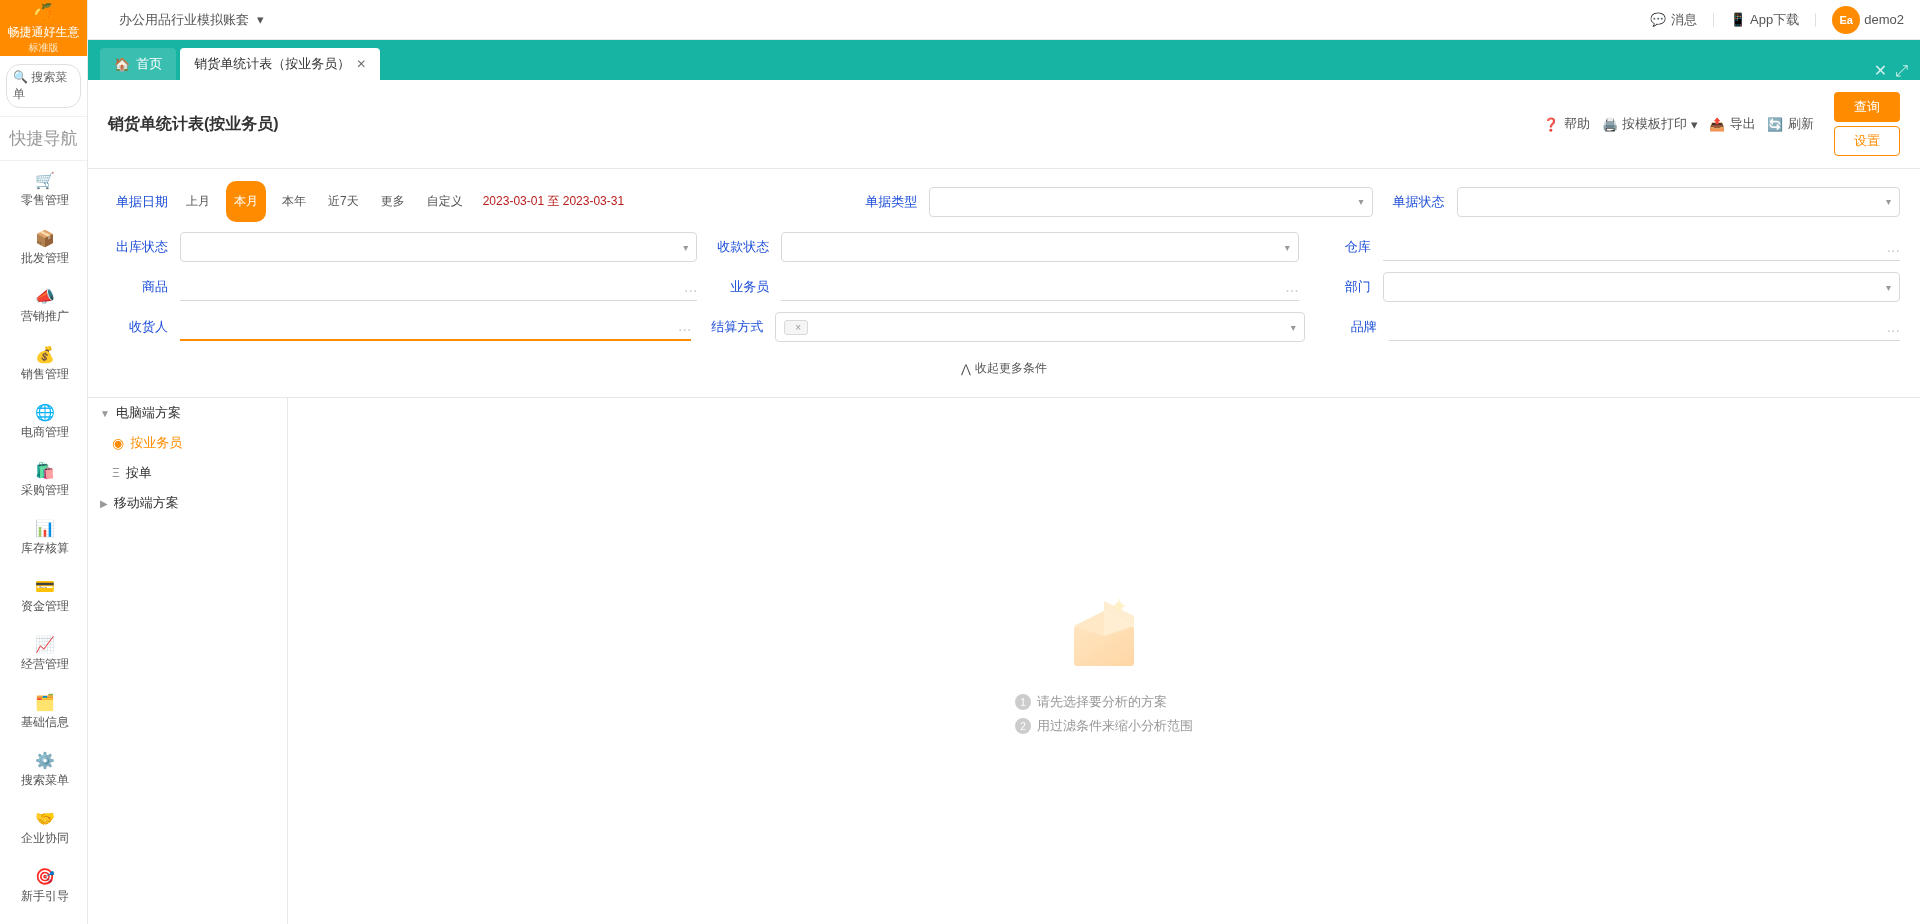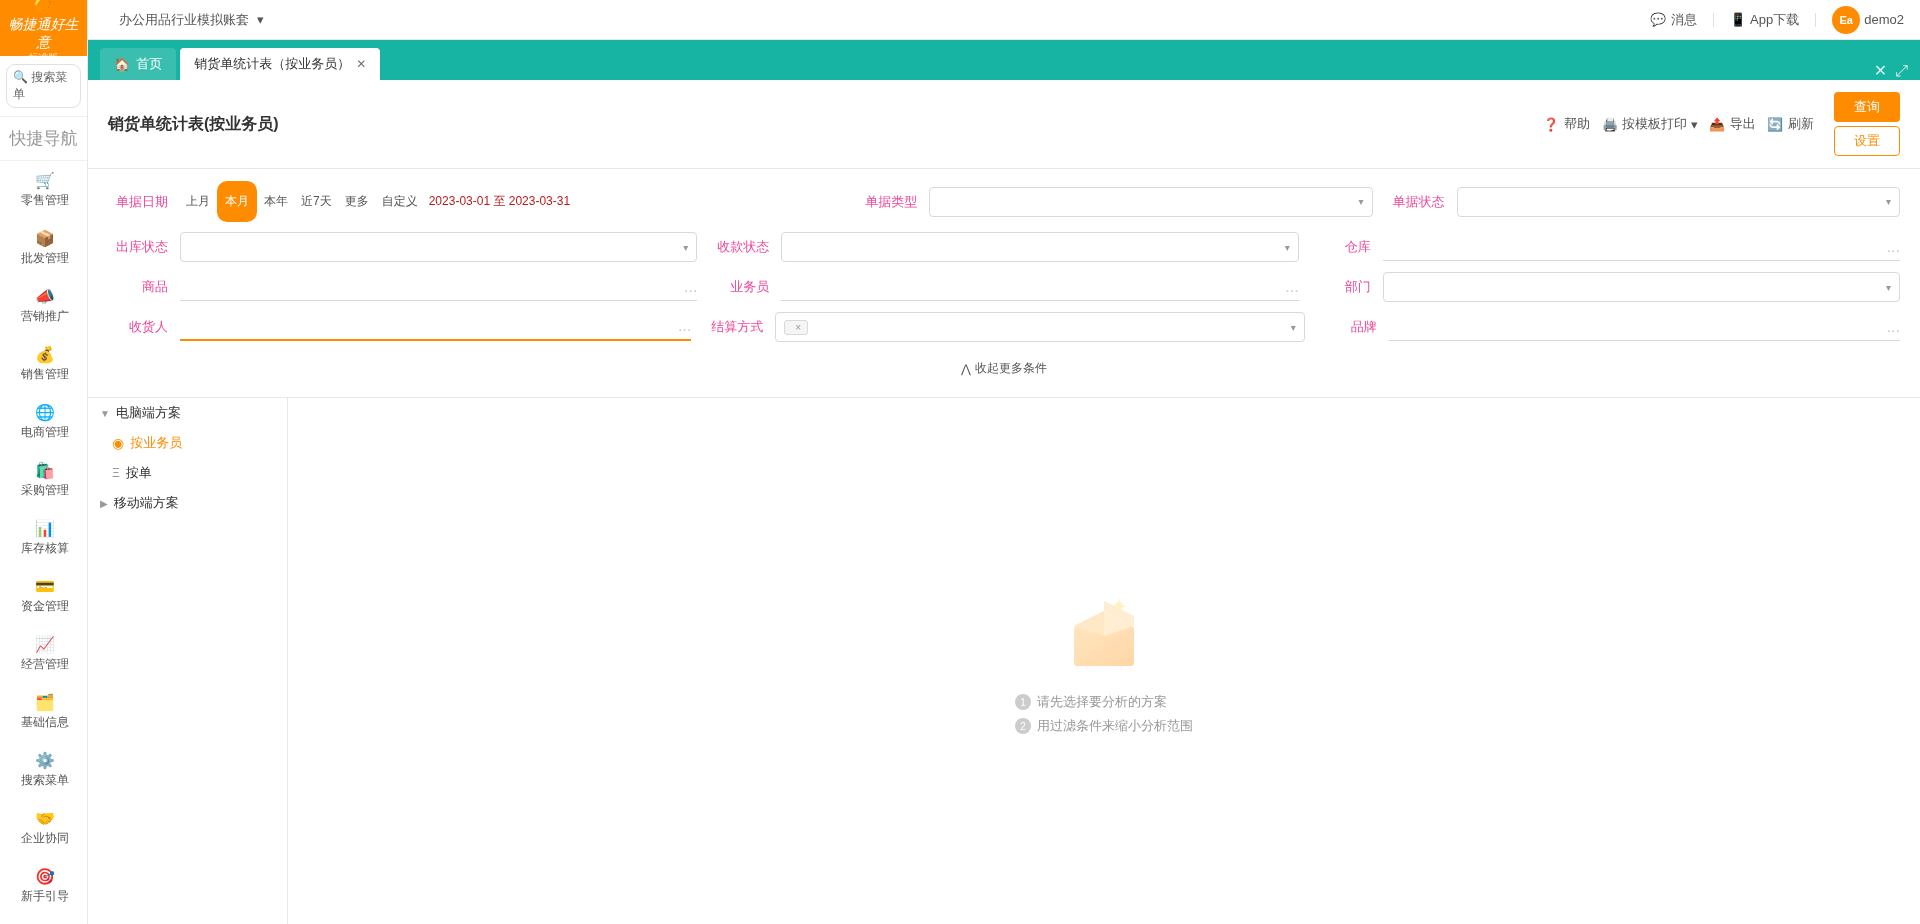--- a/index.html
+++ b/index.html
@@ -3,21 +3,21 @@
   <meta charset="utf-8">
   <style>
     * { box-sizing: border-box; margin: 0; padding: 0; }
     body { font-family: 'Microsoft YaHei', Arial, sans-serif; font-size: 13px; background: #f5f5f5; color: #333; display: flex; height: 924px; overflow: hidden; }
 
     
     .sidebar { width: 88px; background: #fff; display: flex; flex-direction: column; border-right: 1px solid #e8e8e8; flex-shrink: 0; }
     .sidebar-logo { background: #ff8c00; padding: 8px 4px; text-align: center; color: #fff; font-size: 11px; line-height: 1.3; height: 56px; display: flex; align-items: center; justify-content: center; flex-direction: column; }
     .sidebar-logo .logo-icon { font-size: 18px; }
     .sidebar-search { padding: 8px 6px; border-bottom: 1px solid #f0f0f0; }
-    .sidebar-search-btn { width: 100%; background: none; border: 1px solid #e0e0e0; border-radius: 9px; padding: 4px 6px; font-size: 12px; color: #666; cursor: pointer; text-align: left; }
+    .sidebar-search-btn { width: 100%; background: none; border: 1px solid #e0e0e0; border-radius: 14px; padding: 4px 6px; font-size: 12px; color: #666; cursor: pointer; text-align: left; }
     .sidebar-quick-nav { padding: 6px; border-bottom: 1px solid #f0f0f0; }
     .sidebar-quick-nav-label { font-size: 17px; color: #999; padding: 4px 0; text-align: center; }
     .sidebar-nav { flex: 1; overflow-y: auto; }
     .sidebar-nav-item { padding: 10px 4px; text-align: center; cursor: pointer; font-size: 12px; color: #555; border-left: 3px solid transparent; }
     .sidebar-nav-item .nav-icon { font-size: 16px; display: block; margin-bottom: 2px; }
 
     
     .main { flex: 1; display: flex; flex-direction: column; overflow: hidden; }
 
     
@@ -45,21 +45,21 @@
     .page-title { font-size: 16px; font-weight: bold; color: #333; padding-bottom: 12px; }
     .page-actions { display: flex; align-items: center; gap: 12px; padding-bottom: 12px; font-size: 13px; color: #555; }
     .page-action-btn { display: flex; align-items: center; gap: 4px; cursor: pointer; color: #555; }
     .btn-query { background: #ff8c00; color: #fff; border: none; border-radius: 4px; padding: 6px 20px; cursor: pointer; font-size: 13px; }
     .btn-set { background: #fff; color: #ff8c00; border: 1px solid #ff8c00; border-radius: 4px; padding: 5px 16px; cursor: pointer; font-size: 13px; }
 
     
     .filter-panel { background: #fff; padding: 12px 20px; border-bottom: 1px solid #e8e8e8; flex-shrink: 0; }
     .filter-row { display: flex; align-items: center; gap: 12px; margin-bottom: 10px; }
     .filter-row:last-child { margin-bottom: 0; }
-    .filter-label { width: 60px; text-align: right; color: #ec4899; flex-shrink: 0; font-size: 13px; }
+    .filter-label { width: 60px; text-align: right; color: #1d4ed8; flex-shrink: 0; font-size: 13px; }
     .date-btn { background: none; border: none; cursor: pointer; font-size: 12px; color: #555; padding: 2px 6px; border-radius: 3px; }
     .date-btn.active { background: #ff8c00; color: #fff; border-radius: 10px; padding: 12px 8px; }
     .date-range { font-size: 12px; color: #b91c1c; margin-left: 4px; }
     .filter-dropdown { display: flex; align-items: center; justify-content: space-between; width: 100%; border: 1px solid #d9d9d9; border-radius: 4px; padding: 4px 8px; cursor: pointer; font-size: 13px; color: #333; min-height: 30px; }
     .filter-dropdown-arrow { color: #999; font-size: 10px; }
     .filter-input { border: none; outline: none; font-size: 13px; width: 100%; color: #333; background: transparent; }
     .filter-dots { color: #ccc; cursor: pointer; font-size: 16px; margin-left: auto; }
     .filter-tag { background: #f5f5f5; border: 1px solid #d9d9d9; border-radius: 3px; padding: 1px 6px; font-size: 12px; display: flex; align-items: center; gap: 4px; }
     .filter-tag-close { cursor: pointer; color: #999; font-size: 10px; }
     .collapse-btn { text-align: center; padding: 8px; cursor: pointer; color: #555; font-size: 12px; display: flex; align-items: center; justify-content: center; gap: 4px; }
@@ -91,21 +91,21 @@
     ::-webkit-scrollbar { width: 4px; height: 4px; }
     ::-webkit-scrollbar-track { background: #f0f0f0; }
     ::-webkit-scrollbar-thumb { background: #ccc; border-radius: 2px; }
   </style>
 </head>
 <body>
 
 <div class="sidebar">
   <div class="sidebar-logo">
     <span class="logo-icon">🍊</span>
-    <span style="font-size:14px;font-style:italic;">畅捷通好生意</span>
+    <span style="font-size:12px;">畅捷通好生意</span>
     <span style="font-size:10px;opacity:0.8;">标准版</span>
   </div>
   <div class="sidebar-search">
     <button class="sidebar-search-btn">
       🔍 <span>搜索菜单</span>
     </button>
   </div>
   <div class="sidebar-quick-nav">
     <div class="sidebar-quick-nav-label">快捷导航</div>
   </div>
@@ -238,21 +238,21 @@
           <button class="btn-query">查询</button>
           <button class="btn-set">设置</button>
         </div>
       </div>
     </div>
 
     <div class="filter-panel">
 
       <div class="filter-row">
         <span class="filter-label">单据日期</span>
-        <div style="display:flex;align-items:center;gap:1px;flex:1.5;">
+        <div style="display:flex;align-items:center;gap:10px;flex:1.5;">
           <button class="date-btn">上月</button>
           <button class="date-btn active">本月</button>
           <button class="date-btn">本年</button>
           <button class="date-btn">近7天</button>
           <button class="date-btn">更多</button>
           <button class="date-btn">自定义</button>
           <span class="date-range">2023-03-01 至 2023-03-31</span>
         </div>
         <span class="filter-label">单据类型</span>
         <div style="flex:1;">

